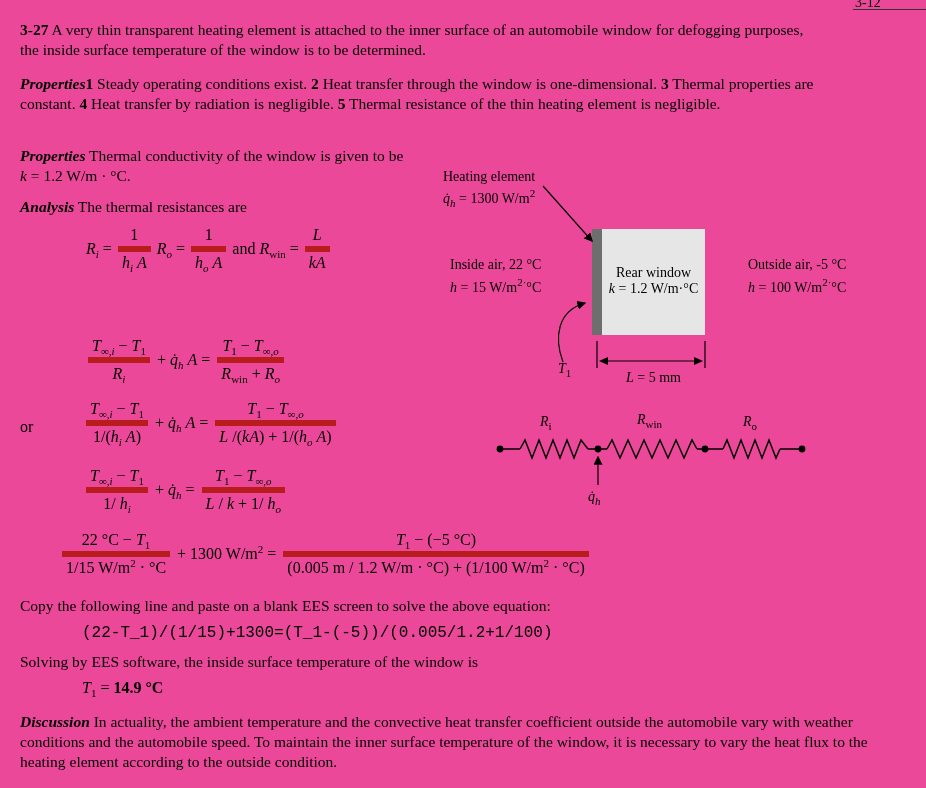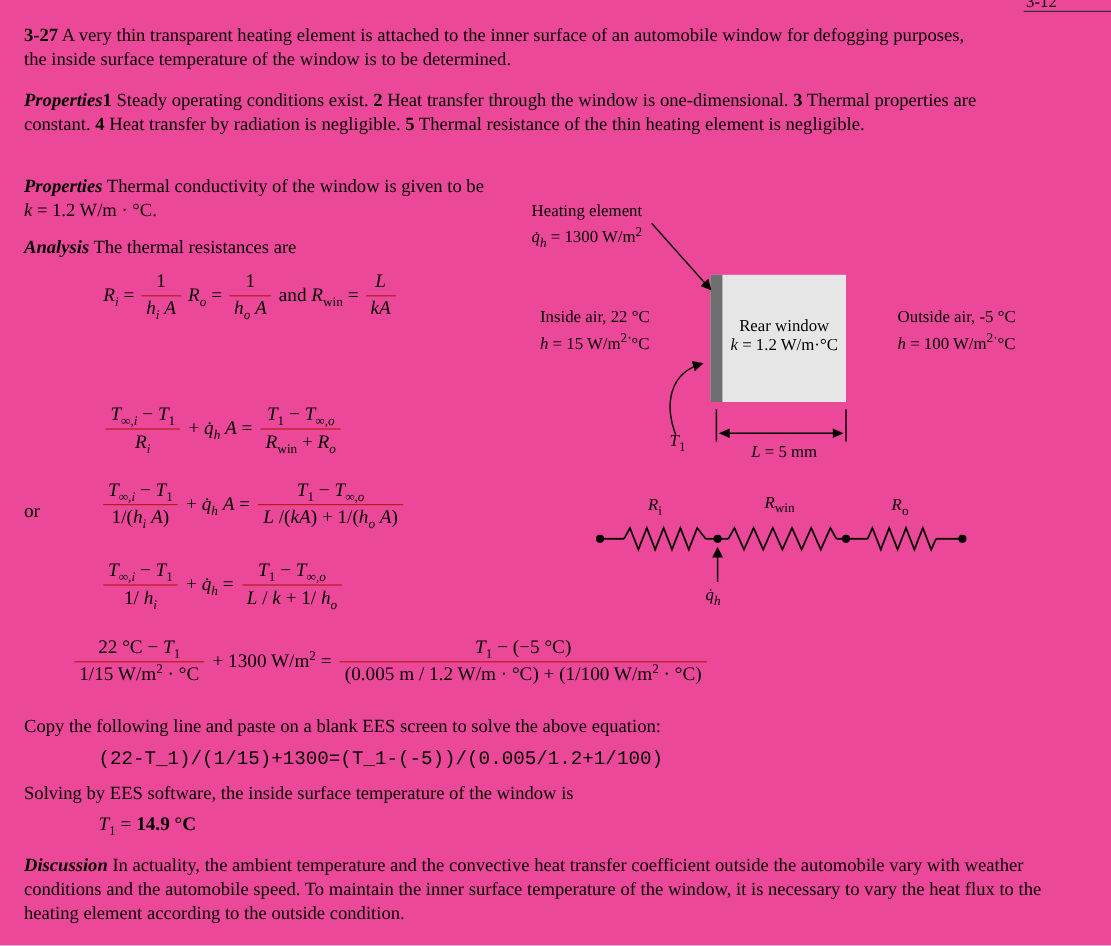--- a/index.html
+++ b/index.html
@@ -9,21 +9,21 @@
     font-family:"Liberation Serif",serif;font-size:15.5px;color:#000;
     overflow:hidden;
   }
   .para{position:absolute;margin:0;line-height:20px;}
   .pagenum{position:absolute;left:855px;top:-5px;font-size:14px;}
   .pagenum-rule{position:absolute;left:853px;top:9px;width:73px;height:1px;background:#333;}
   
   .eqrow{position:absolute;display:flex;align-items:center;white-space:nowrap;font-size:16px;}
   .frac{display:inline-flex;flex-direction:column;text-align:center;vertical-align:middle;}
   .frac .num{display:block;padding:0 4px 2px;}
-  .frac .den{display:block;border-top:1px solid #b91c1c;padding:2px 4px 0;}
+  .frac .den{display:block;border-top:6px solid #b91c1c;padding:2px 4px 0;}
   .tok{margin:0 6px;}
   .tok:first-child{margin-left:0;}
   .mid{margin:0 7px;}
   sub{font-size:11px;line-height:0;}
   sup{font-size:11px;line-height:0;}
   .orlabel{position:absolute;font-size:16px;}
   .code{position:absolute;font-family:Liberation Mono, monospace;font-size:16px;}
   .result{position:absolute;font-size:16px;}
   
   .figure{position:absolute;left:430px;top:160px;width:496px;height:360px;font-size:14px;}

